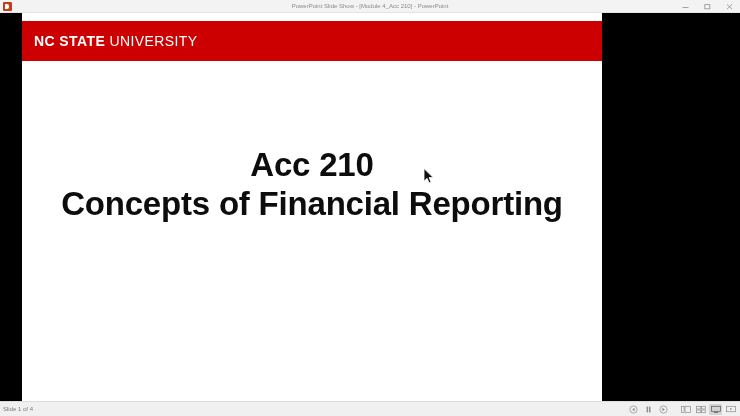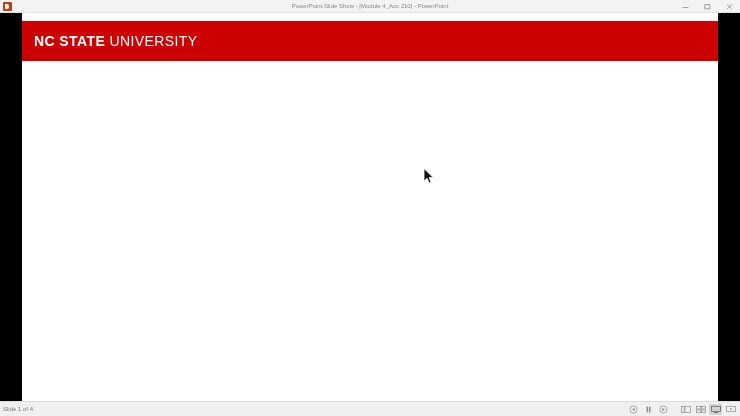--- a/index.html
+++ b/index.html
@@ -89,21 +89,21 @@
   #slide-stage {
     position: relative;
     flex: 1 1 auto;
     background: #000000;
     overflow: hidden;
   }
   #slide-canvas {
     position: absolute;
     left: 22px;
     top: 0;
-    width: 696px;
+    width: 580px;
     height: 100%;
     background: #ffffff;
     overflow: hidden;
   }
 
   
   #brand-banner {
     position: absolute;
     left: 0;
     top: 8px;
@@ -231,20 +231,24 @@
 
   <div id="slide-stage">
     <div id="slide-canvas">
 
       <div id="brand-banner">
         <div id="brand-wordmark">
           <span id="brand-primary">NC STATE</span><span>&nbsp;</span><span id="brand-secondary">UNIVERSITY</span>
         </div>
       </div>
 
+      <div id="slide-title-block">
+        <div>Acc 210</div>
+        <div>Concepts of Financial Reporting</div>
+      </div>
 
 
     </div>
 
     <div id="mouse-cursor">
       <svg width="12" height="17" viewBox="0 0 12 17" aria-hidden="true">
         <path d="M1 0.6 L1 13.2 L4.1 10.3 L6.1 14.9 L8.0 14.0 L6.1 9.6 L10.2 9.6 Z" fill="#111111" stroke="#ffffff" stroke-width="0.8" stroke-linejoin="round"></path>
       </svg>
     </div>
   </div>

